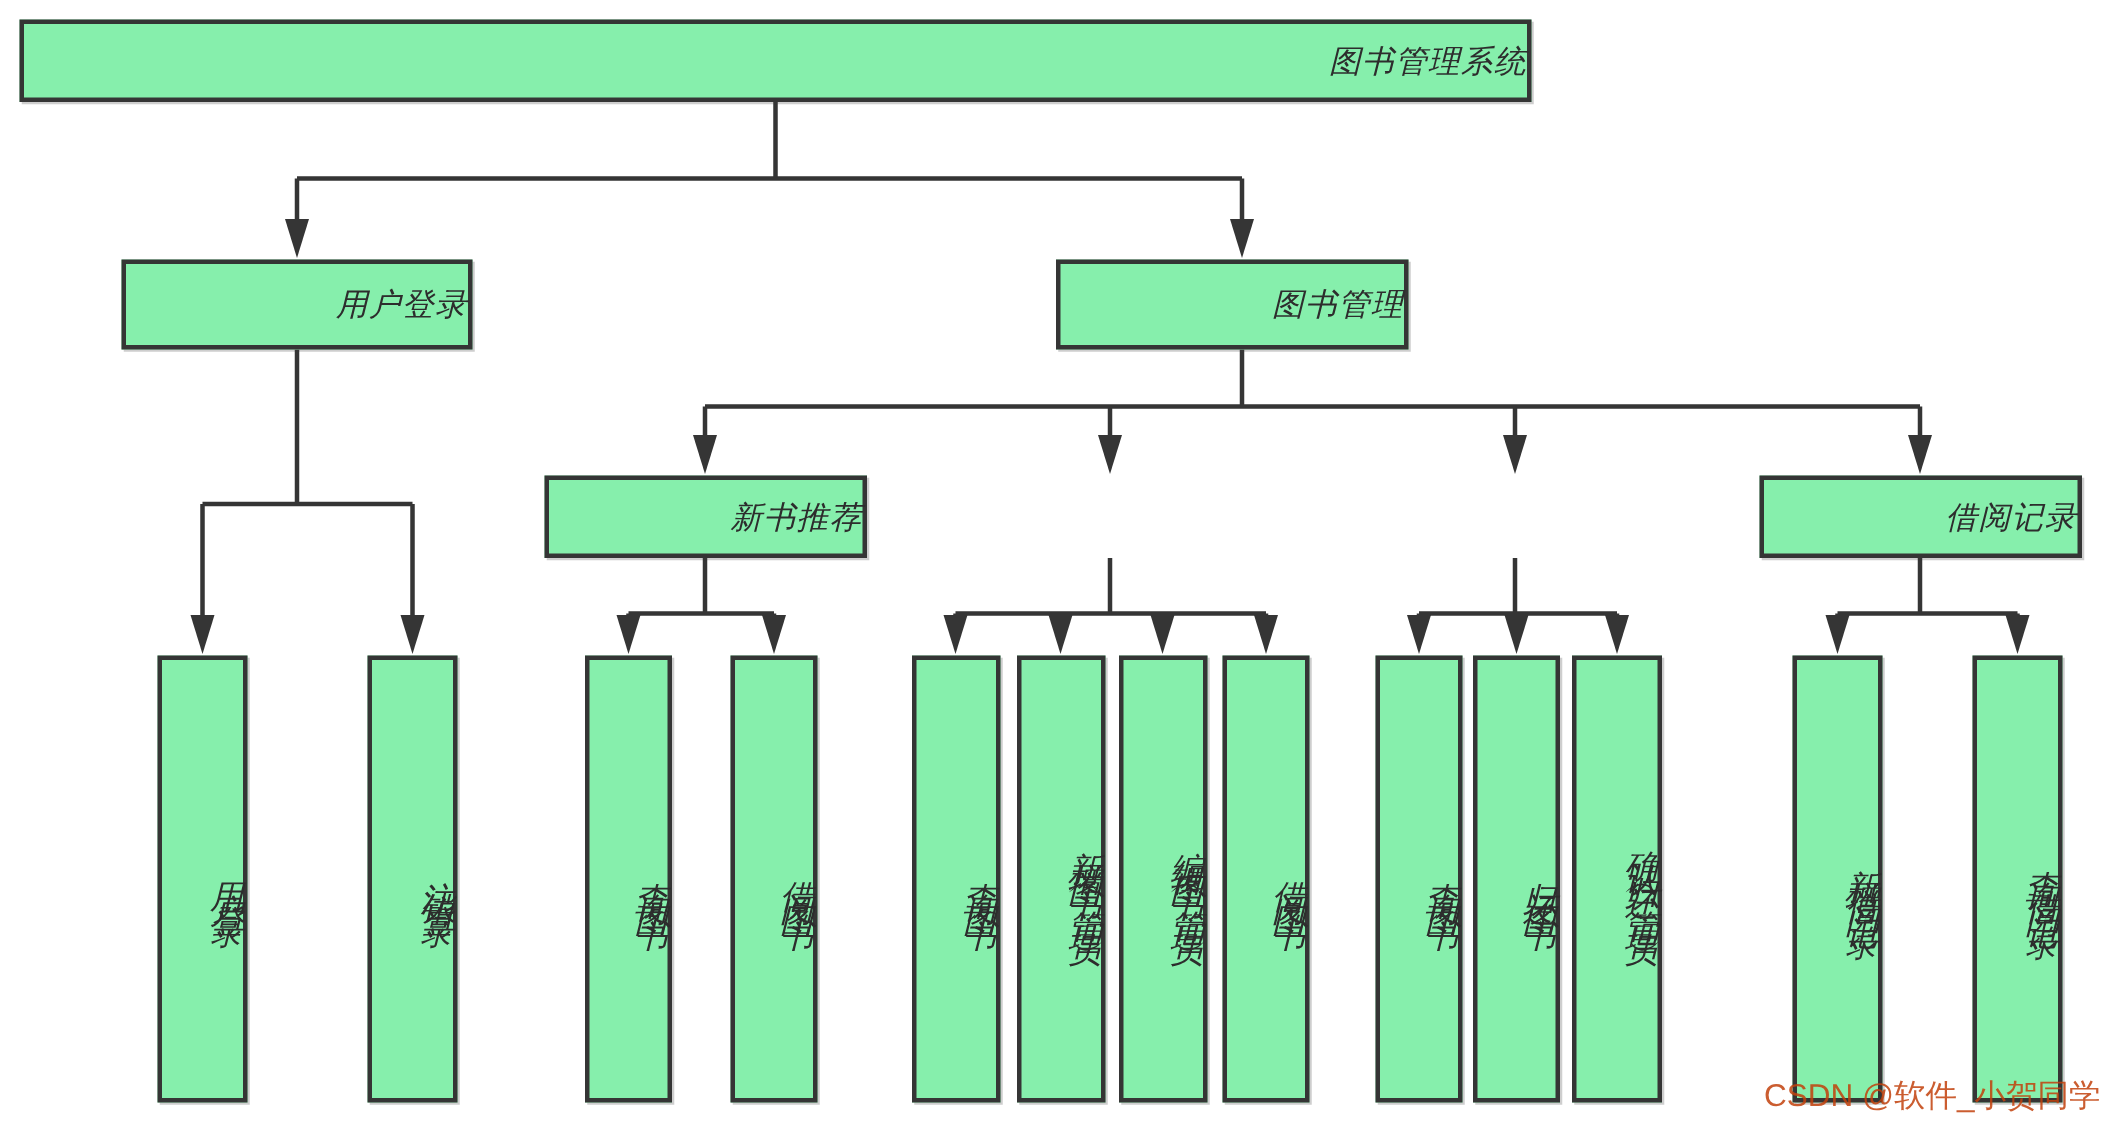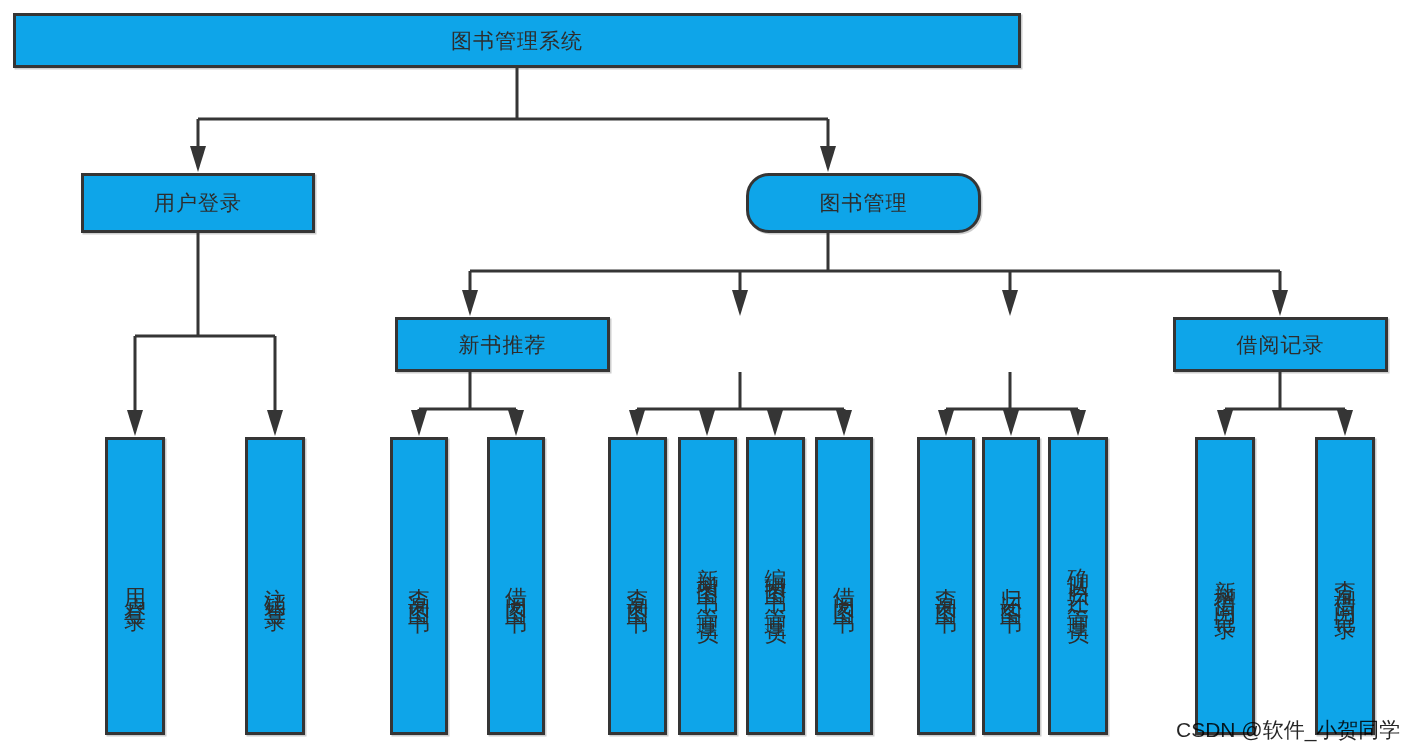--- a/index.html
+++ b/index.html
@@ -17,48 +17,49 @@
   .wires {
     position: absolute;
     left: 0; top: 0;
     width: 1405px; height: 747px;
   }
   .wires path { stroke: #353535; stroke-width: 3; fill: none; }
   .wires polygon { fill: #353535; stroke: none; }
 
   .box {
     position: absolute;
-    background: #0ea5e9;
+    background: #86efac;
     border: 3px solid #353535;
     color: #2d2d2d;
     display: flex;
     align-items: center;
-    justify-content: center;
+    justify-content: flex-end;
     box-shadow: 1.5px 1.5px 0 rgba(60,60,60,0.25);
     z-index: 2;
+    font-style: italic;
   }
   .htext {
     font-size: 21px;
     letter-spacing: 1px;
     white-space: nowrap;
   }
   .vtext {
     writing-mode: vertical-rl;
     text-orientation: mixed;
     font-size: 22px;
     line-height: 1;
     letter-spacing: 8px;
   }
 
   .watermark {
     position: absolute;
     left: 1176px;
     top: 716px;
     font-size: 21px;
-    color: #000000;
+    color: #c2410c;
     opacity: 0.85;
     white-space: nowrap;
     z-index: 5;
   }
 </style>
 </head>
 <body>
 
 <div class="canvas">
 
@@ -105,25 +106,25 @@
     </g>
   </svg>
 
   <div class="box" style="left:13px; top:13px; width:1008px; height:55px;">
     <span class="htext">图书管理系统</span>
   </div>
 
   <div class="box" style="left:81px; top:173px; width:234px; height:60px;">
     <span class="htext">用户登录</span>
   </div>
-  <div class="box" style="left:746px; top:173px; width:235px; height:60px;border-radius:23px;">
+  <div class="box" style="left:704px; top:173px; width:235px; height:60px;">
     <span class="htext">图书管理</span>
   </div>
 
-  <div class="box" style="left:363px; top:317px; width:215px; height:55px;margin-left:32px;">
+  <div class="box" style="left:363px; top:317px; width:215px; height:55px;">
     <span class="htext">新书推荐</span>
   </div>
   <div class="box" style="left:1173px; top:317px; width:215px; height:55px;">
     <span class="htext">借阅记录</span>
   </div>
 
   <div class="box" style="left:105px; top:437px; width:60px; height:298px;">
     <span class="vtext">用户登录</span>
   </div>
   <div class="box" style="left:245px; top:437px; width:60px; height:298px;">

